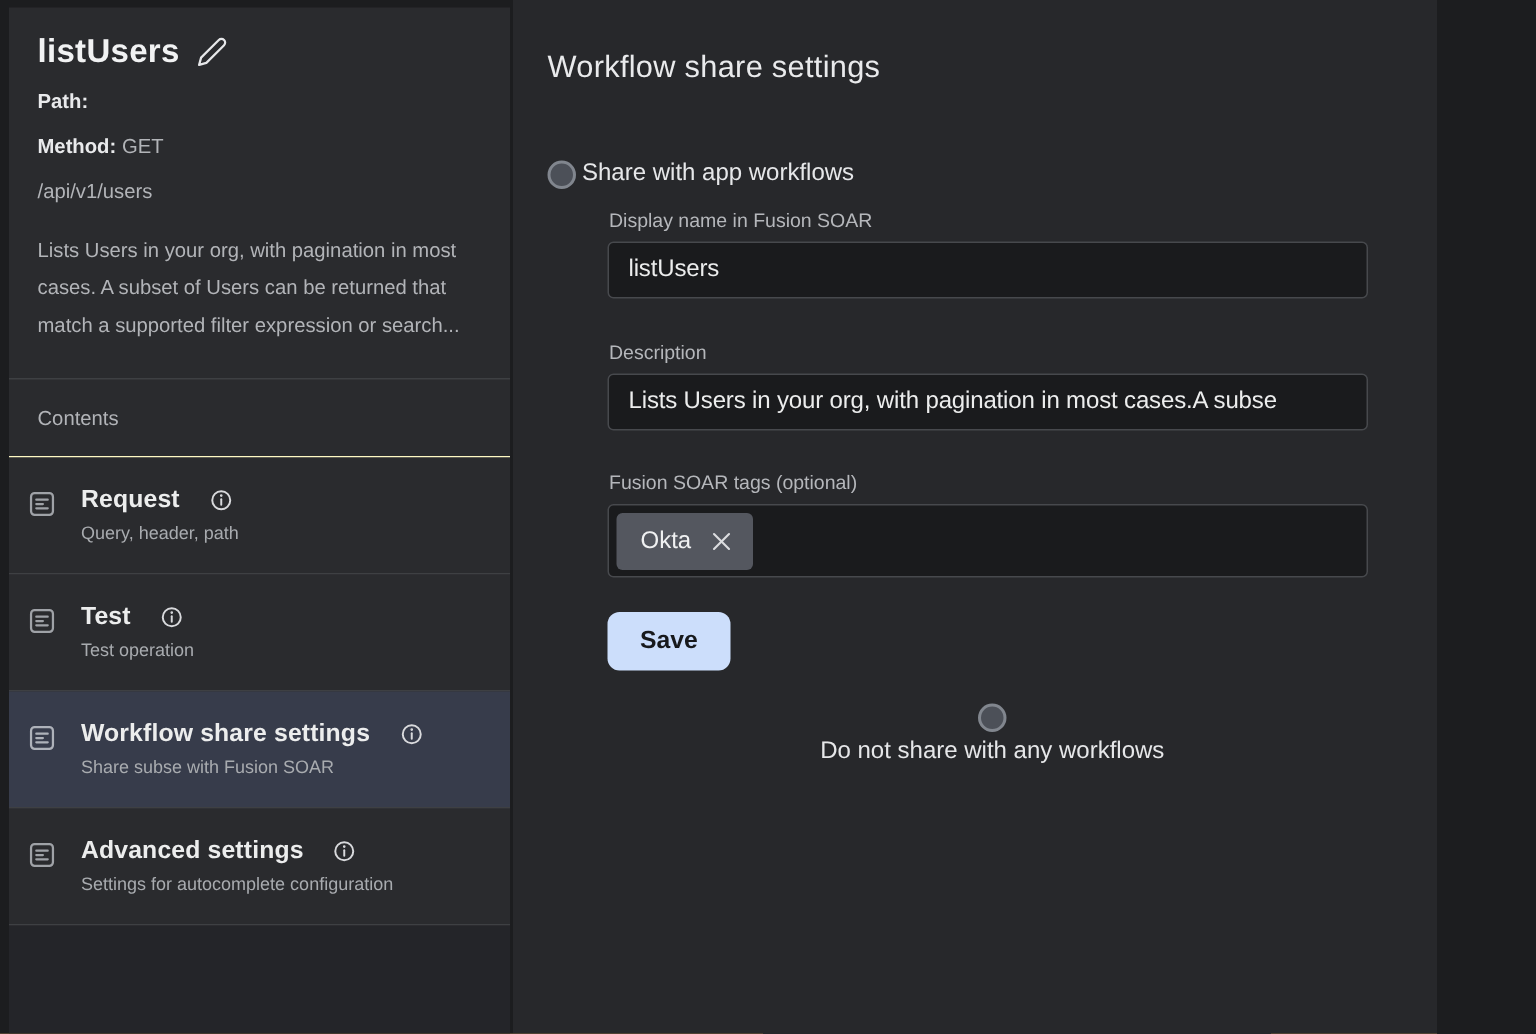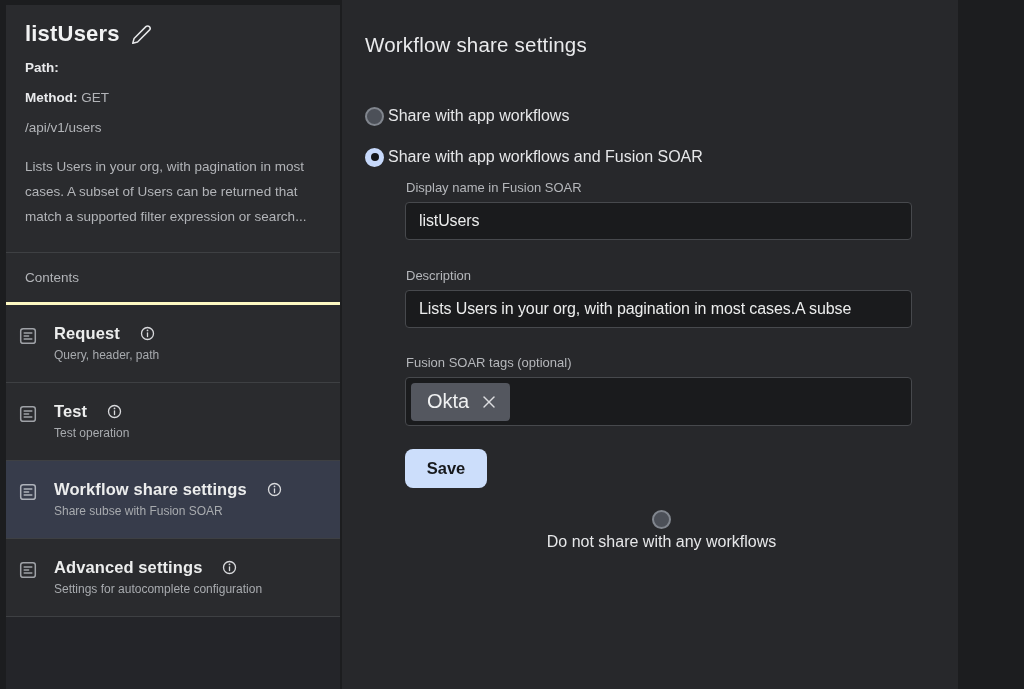--- a/index.html
+++ b/index.html
@@ -17,21 +17,21 @@
   .sb-header { padding: 14px 18px 23px 19px; border-bottom: 1px solid #3e4043; }
   .op-title-row { display: flex; align-items: center; gap: 11px; margin: 2px 0 13px 0; }
   .op-title { font-size: 22px; font-weight: 700; color: #f1f2f3; letter-spacing: .2px; }
   .icon-btn { display: inline-flex; color: #e6e7e9; cursor: pointer; }
   .meta-row { font-size: 13.5px; margin: 0 0 13px 0; line-height: 1.25; }
   .meta-label { color: #e9eaec; font-weight: 700; }
   .meta-value { color: #b2b4b8; font-weight: 400; }
   .op-desc { margin: 17px 0 0 0; font-size: 13.5px; color: #b2b4b8; line-height: 25px; max-width: 292px; }
   .contents-row {
     height: 52px; display: flex; align-items: center; padding: 0 19px;
-    font-size: 13.5px; color: #b2b4b8; border-bottom: 3px solid #fef9c3; box-sizing: border-box;
+    font-size: 13.5px; color: #b2b4b8; border-bottom: 1px solid #fef9c3; box-sizing: border-box;
   }
   .nav { display: flex; flex-direction: column; }
   .nav-item {
     height: 78px; box-sizing: border-box; border-bottom: 1px solid #3e4043;
     display: flex; align-items: center; padding: 0 10px 0 13px; cursor: pointer; background: #2a2b2e;
   }
   .nav-item.selected { background: #373c4b; }
   .doc-icon { color: #9fa2a7; display: inline-flex; flex: 0 0 auto; margin-top: -14px; }
   .nav-item.selected .doc-icon { color: #aeb2ba; }
   .nav-text { margin-left: 17px; display: flex; flex-direction: column; }
@@ -70,21 +70,21 @@
     white-space: nowrap; overflow: hidden;
   }
   .text-input.desc { margin-bottom: 27px; }
   .tags-input {
     width: 507px; height: 49px; box-sizing: border-box; background: #1a1b1d;
     border: 1px solid #47494d; border-radius: 4px; display: flex; align-items: center;
     padding: 0 5px; margin-bottom: 23px; cursor: text;
   }
   .chip {
     height: 38px; background: #54575f; border-radius: 4px; display: inline-flex;
-    align-items: center; gap: 13px; padding: 0 14px 0 16px; color: #f0f1f2; font-size: 20px;
+    align-items: center; gap: 13px; padding: 0 14px 0 16px; color: #f0f1f2; font-size: 16px;
   }
   .chip-x { display: inline-flex; color: #dcdde0; cursor: pointer; }
   .save-btn {
     width: 82px; height: 39px; background: #ccdefb; color: #17191c;
     border: none; border-radius: 8px; font-size: 16.5px; font-weight: 700;
     font-family: "Liberation Sans", sans-serif; cursor: pointer;
   }
 </style>
 </head>
 <body>
@@ -223,24 +223,20 @@
   </aside>
 
   <main class="main">
     <h2 class="page-title">Workflow share settings</h2>
 
     <div class="radio-row first">
       <span class="radio"></span>
       <span class="radio-label">Share with app workflows</span>
     </div>
 
-    <div class="radio-row second">
-      <span class="radio selected"></span>
-      <span class="radio-label">Share with app workflows and Fusion SOAR</span>
-    </div>
 
     <div class="form">
       <label class="field-label">Display name in Fusion SOAR</label>
       <input class="text-input" type="text" value="listUsers" style="">
 
       <label class="field-label">Description</label>
       <input class="text-input desc" type="text" value="Lists Users in your org, with pagination in most cases.A subse" style="">
 
       <label class="field-label">Fusion SOAR tags (optional)</label>
       <div class="tags-input">

